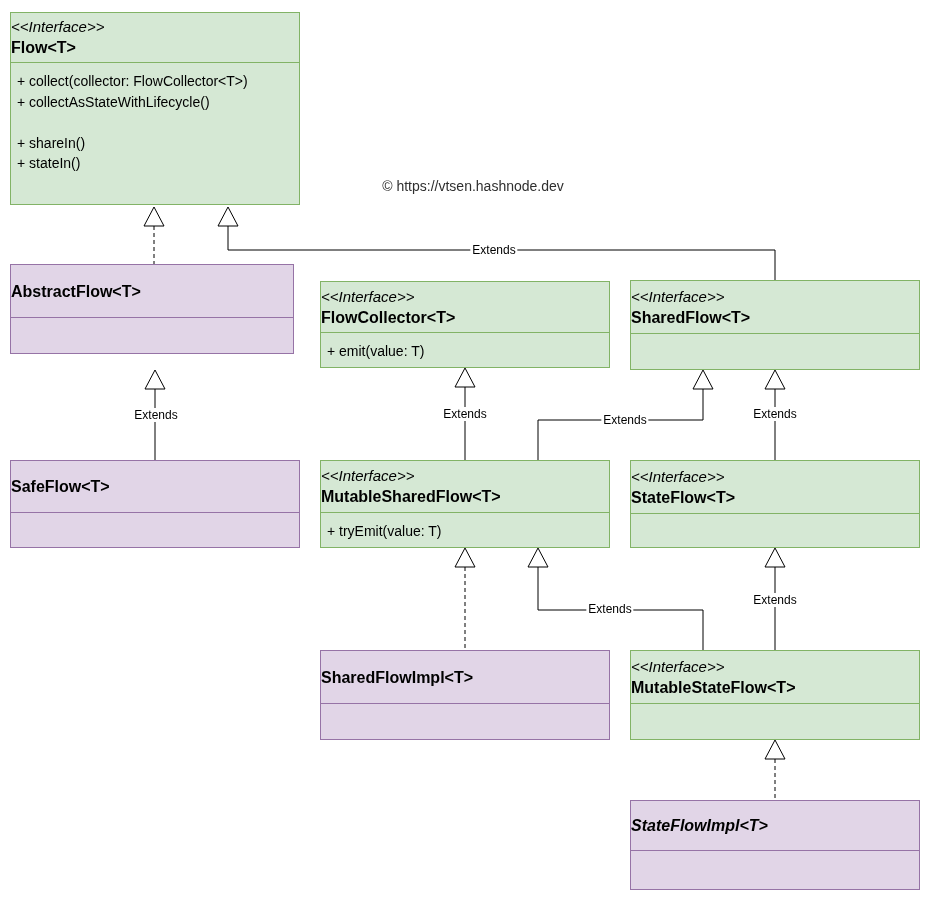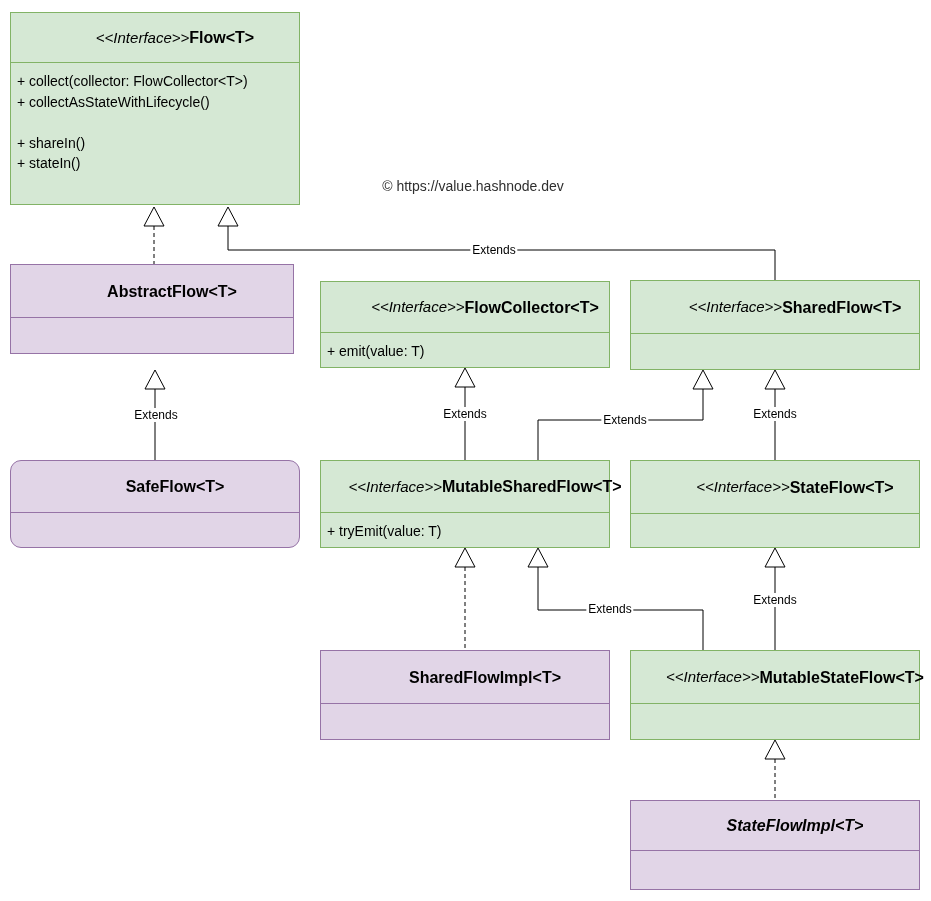--- a/index.html
+++ b/index.html
@@ -5,22 +5,22 @@
   html,body{margin:0;padding:0;background:#ffffff;width:931px;height:901px;overflow:hidden;
     font-family:"Liberation Sans", sans-serif;color:#000;}
   #canvas{position:relative;width:931px;height:901px;background:#fff;}
   #edges{position:absolute;left:0;top:0;width:931px;height:901px;z-index:0;}
   #edges path{fill:none;stroke:var(--line,#000);stroke-width:1;}
   #edges path.dashed{stroke-dasharray:4 3;}
   #edges polygon{fill:#ffffff;stroke:var(--line,#000);stroke-width:1;}
   .box{position:absolute;box-sizing:border-box;border:1px solid;z-index:1;}
   .box.green{background:var(--interface-fill,#d5e8d4);border-color:var(--interface-border,#82b366);}
   .box.purple{background:var(--class-fill,#e1d5e7);border-color:var(--class-border,#9673a6);}
-  .hdr{box-sizing:border-box;display:flex;flex-direction:row;align-items:center;justify-content:center;
-    border-bottom:1px solid;text-align:center;padding-left:40px;}
+  .hdr{box-sizing:border-box;display:flex;flex-direction:column;align-items:flex-start;justify-content:center;
+    border-bottom:1px solid;text-align:center;}
   .green .hdr{border-bottom-color:var(--interface-border,#82b366);}
   .purple .hdr{border-bottom-color:var(--class-border,#9673a6);}
   .stereo{font-style:italic;font-size:15px;line-height:20px;}
   .title{font-weight:bold;font-size:16px;line-height:21px;}
   .body{padding:8px 6px 0 6px;}
   .m{font-size:14px;line-height:20.5px;min-height:20.5px;white-space:pre;}
   .elabel{position:absolute;transform:translate(-50%,-50%);background:#ffffff;padding:0 2px;
     font-size:12px;line-height:14px;z-index:2;white-space:nowrap;}
   .copyright{position:absolute;transform:translate(-50%,-50%);font-size:14px;color:#2f2f2f;
     z-index:2;white-space:nowrap;}
@@ -77,21 +77,21 @@
     </div>
   </div>
 
   <div class="box purple" style="left:10px;top:264px;width:284px;height:90px;">
     <div class="hdr" style="height:53px;">
       <div class="title">AbstractFlow&lt;T&gt;</div>
     </div>
     <div class="body"></div>
   </div>
 
-  <div class="box purple" style="left:10px;top:460px;width:290px;height:88px;border-radius:11px;">
+  <div class="box purple" style="left:10px;top:460px;width:290px;height:88px;">
     <div class="hdr" style="height:52px;">
       <div class="title">SafeFlow&lt;T&gt;</div>
     </div>
     <div class="body"></div>
   </div>
 
   <div class="box green" style="left:320px;top:281px;width:290px;height:87px;">
     <div class="hdr" style="height:51px;">
       <div class="stereo">&lt;&lt;Interface&gt;&gt;</div>
       <div class="title">FlowCollector&lt;T&gt;</div>
@@ -150,15 +150,15 @@
   </div>
 
   <span class="elabel" style="left:494px;top:250px;">Extends</span>
   <span class="elabel" style="left:156px;top:415px;">Extends</span>
   <span class="elabel" style="left:465px;top:414px;">Extends</span>
   <span class="elabel" style="left:625px;top:420px;">Extends</span>
   <span class="elabel" style="left:775px;top:414px;">Extends</span>
   <span class="elabel" style="left:610px;top:609px;">Extends</span>
   <span class="elabel" style="left:775px;top:600px;">Extends</span>
 
-  <div class="copyright" style="left:473px;top:186px;">© https://value.hashnode.dev</div>
+  <div class="copyright" style="left:473px;top:186px;">© https://vtsen.hashnode.dev</div>
 
 </div>
 
 </body></html>

